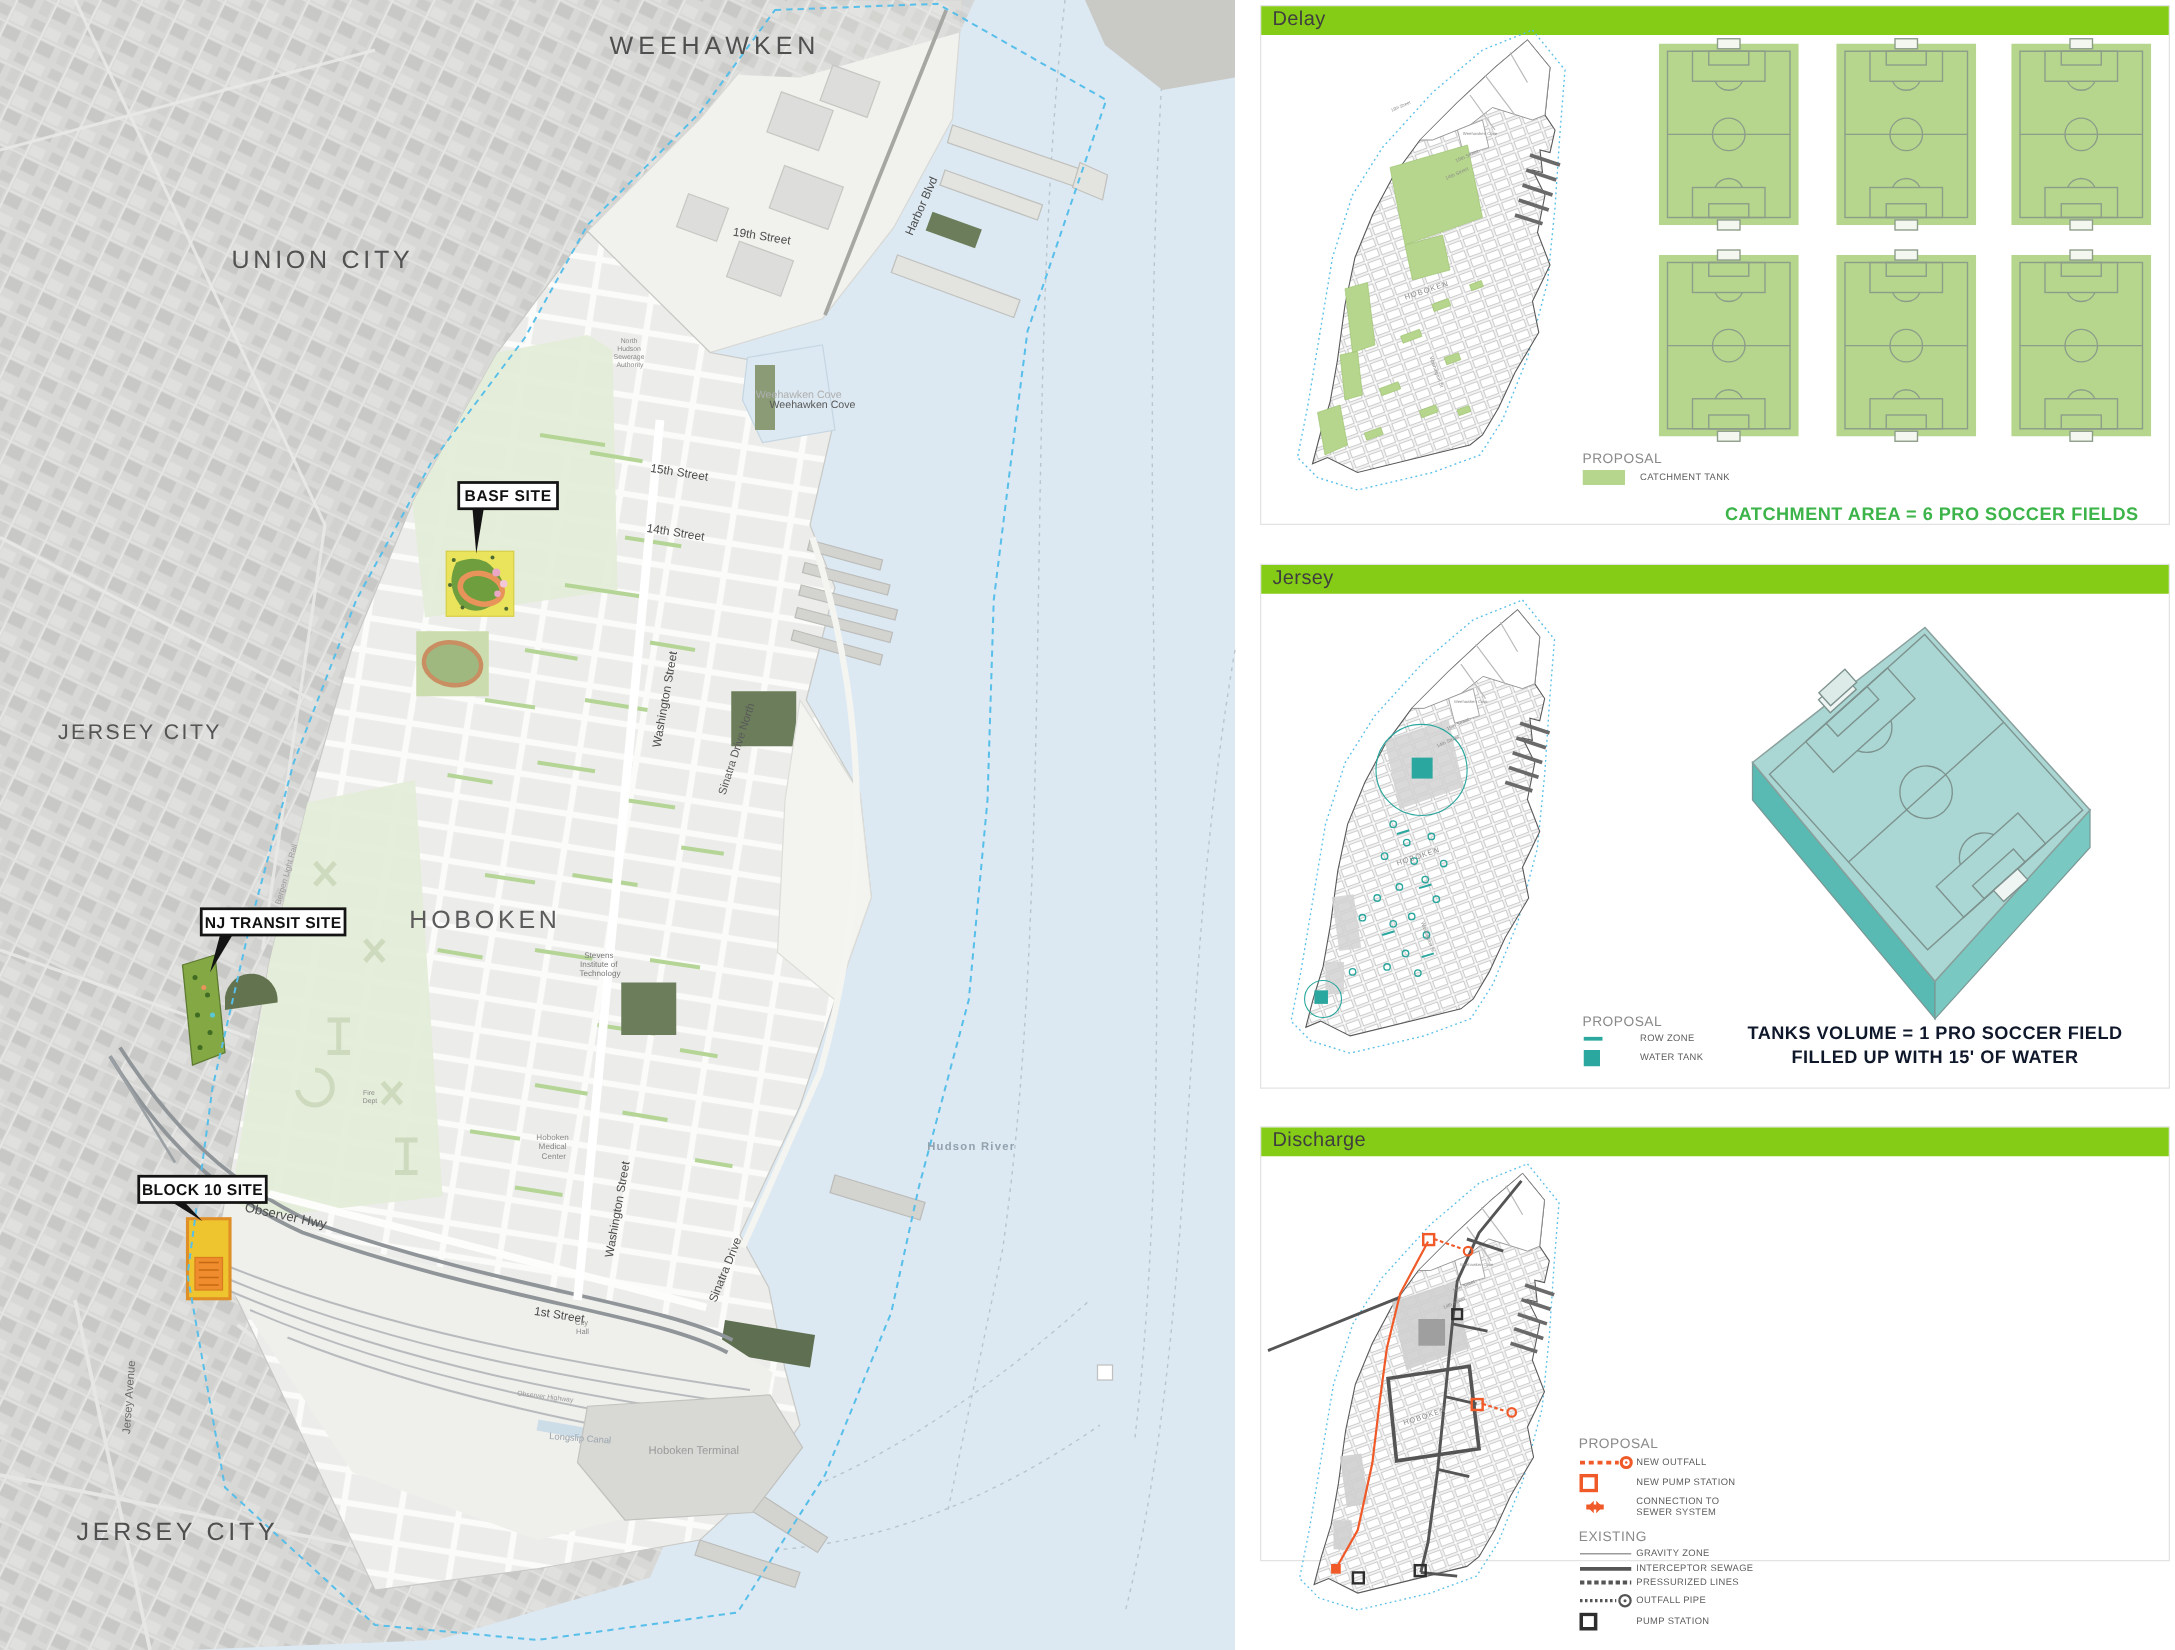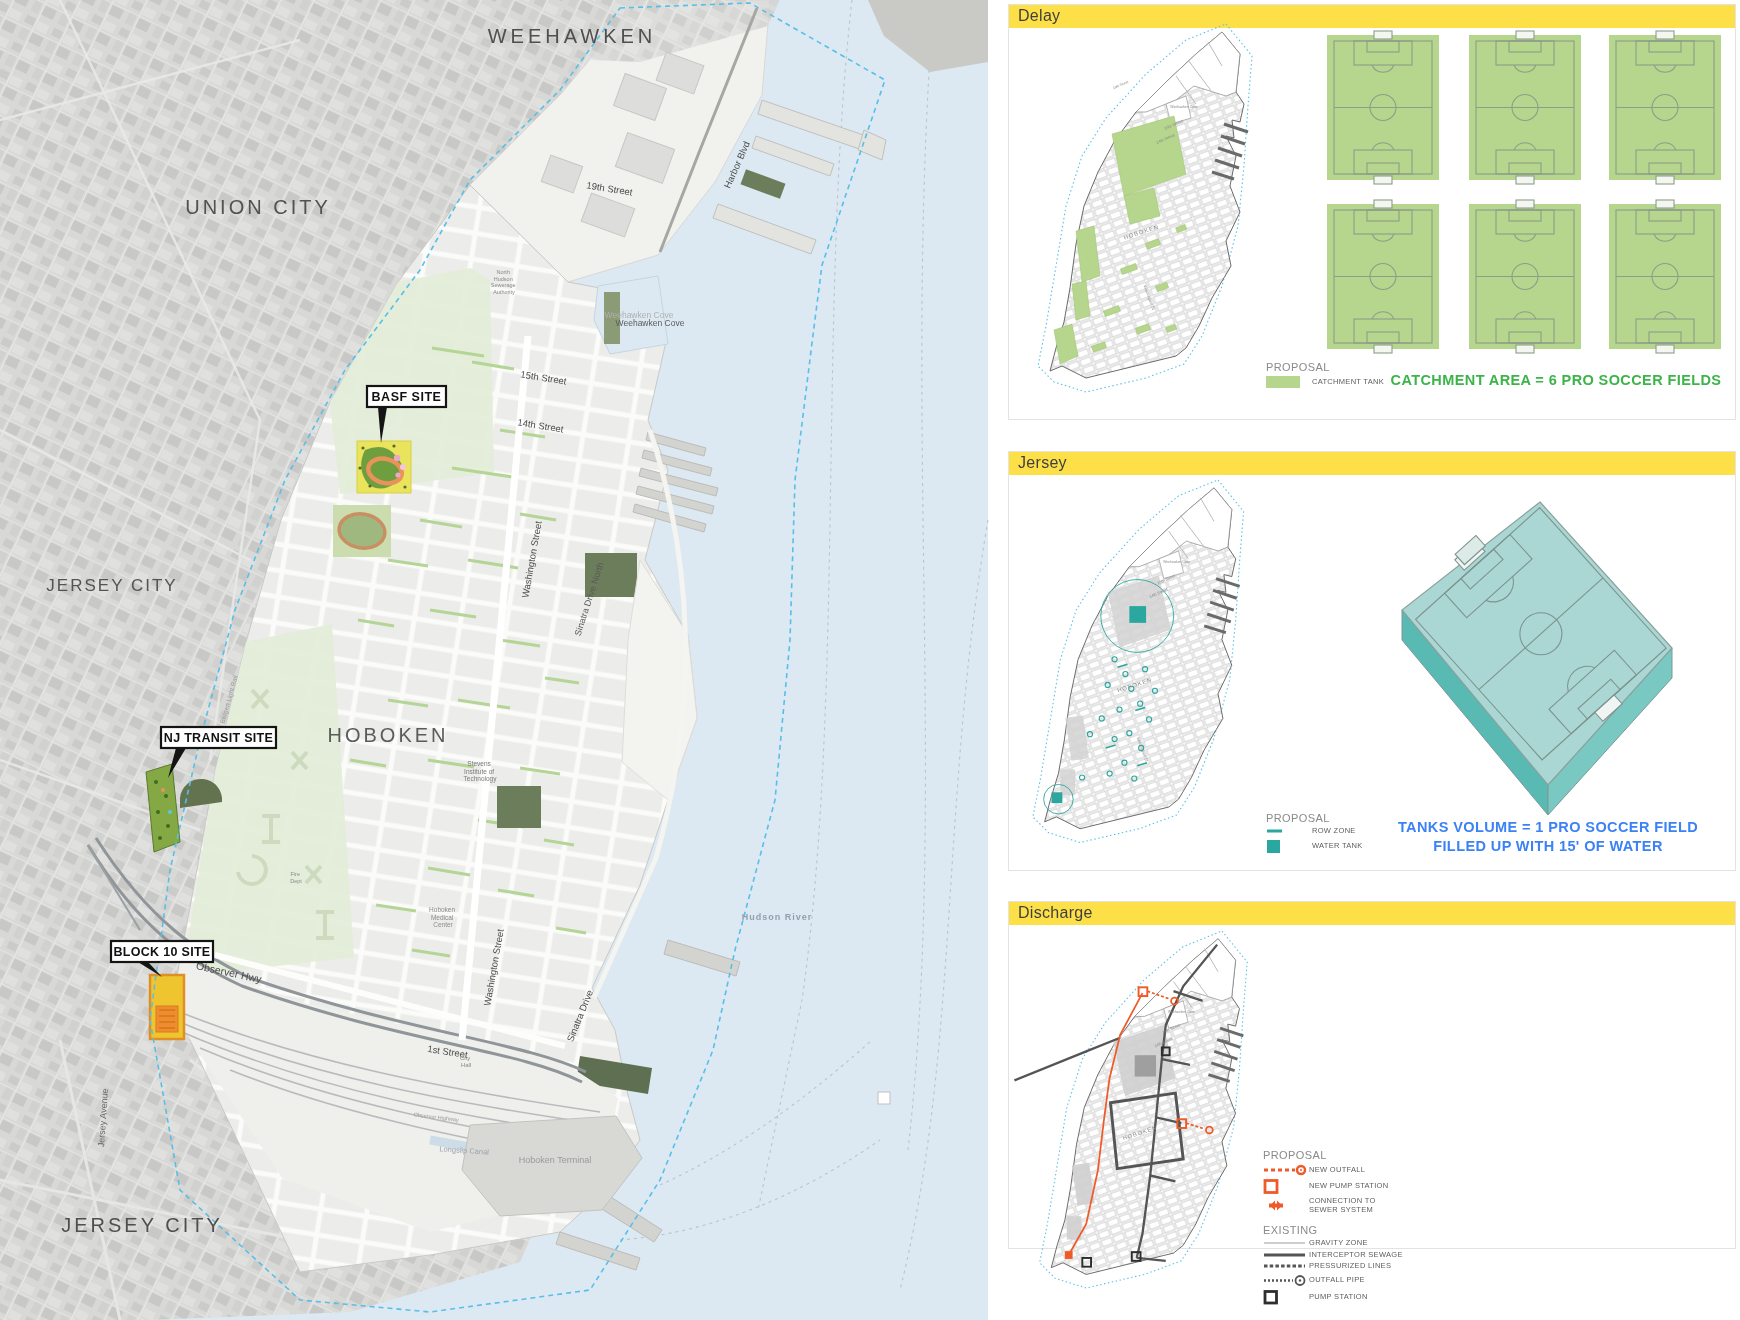--- a/index.html
+++ b/index.html
@@ -2,30 +2,30 @@
 <html><head>
 <meta charset="utf-8">
 <style>
   html,body{margin:0;padding:0;background:#fff;}
   body{width:1740px;height:1320px;position:relative;overflow:hidden;
        font-family:"Liberation Sans", sans-serif;}
   svg{display:block;}
   #gfx{position:absolute;left:0;top:0;z-index:5;pointer-events:none;}
   .panel{position:absolute;left:1008px;width:728px;background:#fff;border:1px solid #e3e3e3;
          box-sizing:border-box;z-index:1;}
-  .panel-title{height:23px;background:#fde047;color:#3f3f3f;font-size:16px;
+  .panel-title{height:23px;background:#84cc16;color:#3f3f3f;font-size:16px;
                padding:2px 0 0 9px;letter-spacing:.3px;box-sizing:border-box;}
   .legend{position:absolute;z-index:2;}
   .legend-title{font-size:11px;color:#8a8a8a;letter-spacing:.4px;margin-bottom:3px;}
   .legend-row{display:flex;align-items:center;margin-bottom:3px;}
   .legend-sym{width:46px;flex:0 0 46px;display:flex;align-items:center;}
   .legend-label{font-size:7.5px;color:#5d5d5d;letter-spacing:.3px;line-height:8.5px;}
   .headline{position:absolute;font-weight:bold;letter-spacing:.4px;z-index:2;}
   .hl-green{color:#3cb44a;font-size:14.5px;}
-  .hl-teal{color:#3b82f6;font-size:14.5px;text-align:center;line-height:19px;}
+  .hl-teal{color:#0f172a;font-size:14.5px;text-align:center;line-height:19px;}
 </style>
 </head>
 <body>
 
 <div class="panel" style="top:4px;height:416px;">
   <div class="panel-title">Delay</div>
 </div>
 <div class="panel" style="top:451px;height:420px;">
   <div class="panel-title">Jersey</div>
 </div>
@@ -37,21 +37,21 @@
   <div class="legend-title">PROPOSAL</div>
   <div class="legend-row">
     <span class="legend-sym">
       <svg width="36" height="12">
           <rect x="0" y="0" width="34" height="12" fill="#b5d68c"></rect>
         </svg>
     </span>
     <span class="legend-label">CATCHMENT TANK</span>
   </div>
 </div>
-<div class="headline hl-green" style="left:1380px;top:372px;width:352px;text-align:center;">CATCHMENT AREA = 6 PRO SOCCER FIELDS</div>
+<div class="headline hl-green" style="left:1380px;top:404px;width:352px;text-align:left;">CATCHMENT AREA = 6 PRO SOCCER FIELDS</div>
 
 <div class="legend" style="left:1266px;top:812px;">
   <div class="legend-title">PROPOSAL</div>
   <div class="legend-row">
     <span class="legend-sym">
       <svg width="36" height="8">
           <rect x="1" y="2.5" width="15" height="3" fill="#2aa79e"></rect>
         </svg>
     </span>
     <span class="legend-label">ROW ZONE</span>

